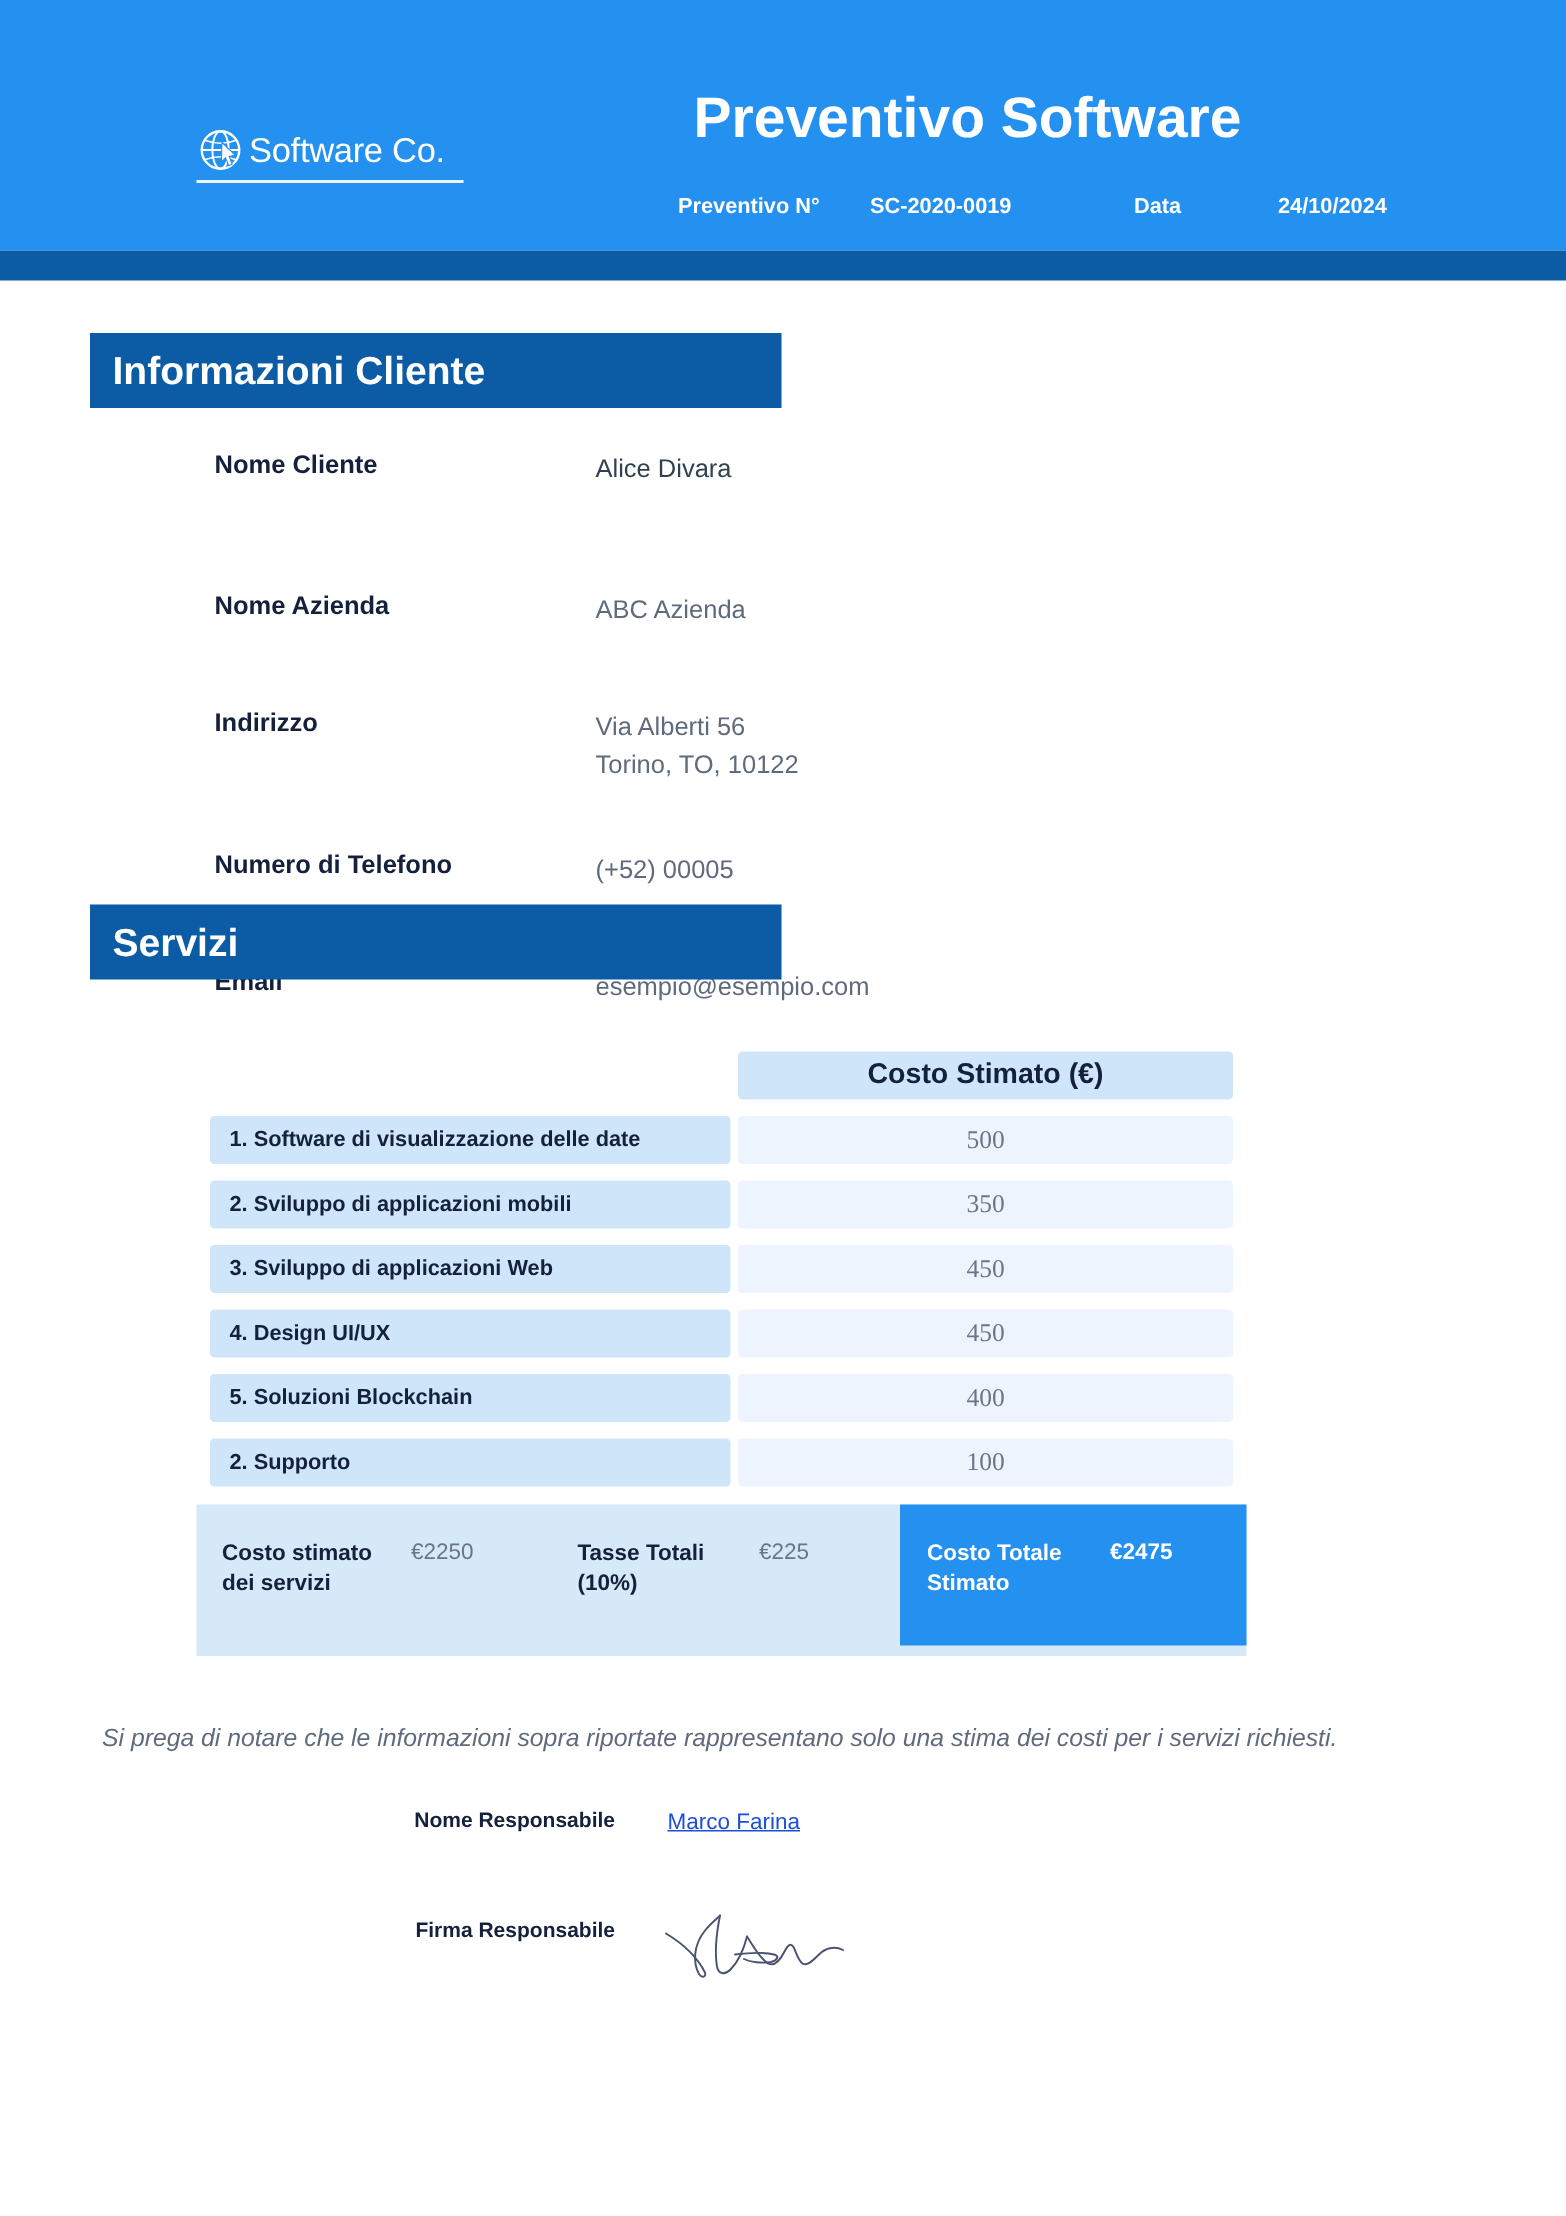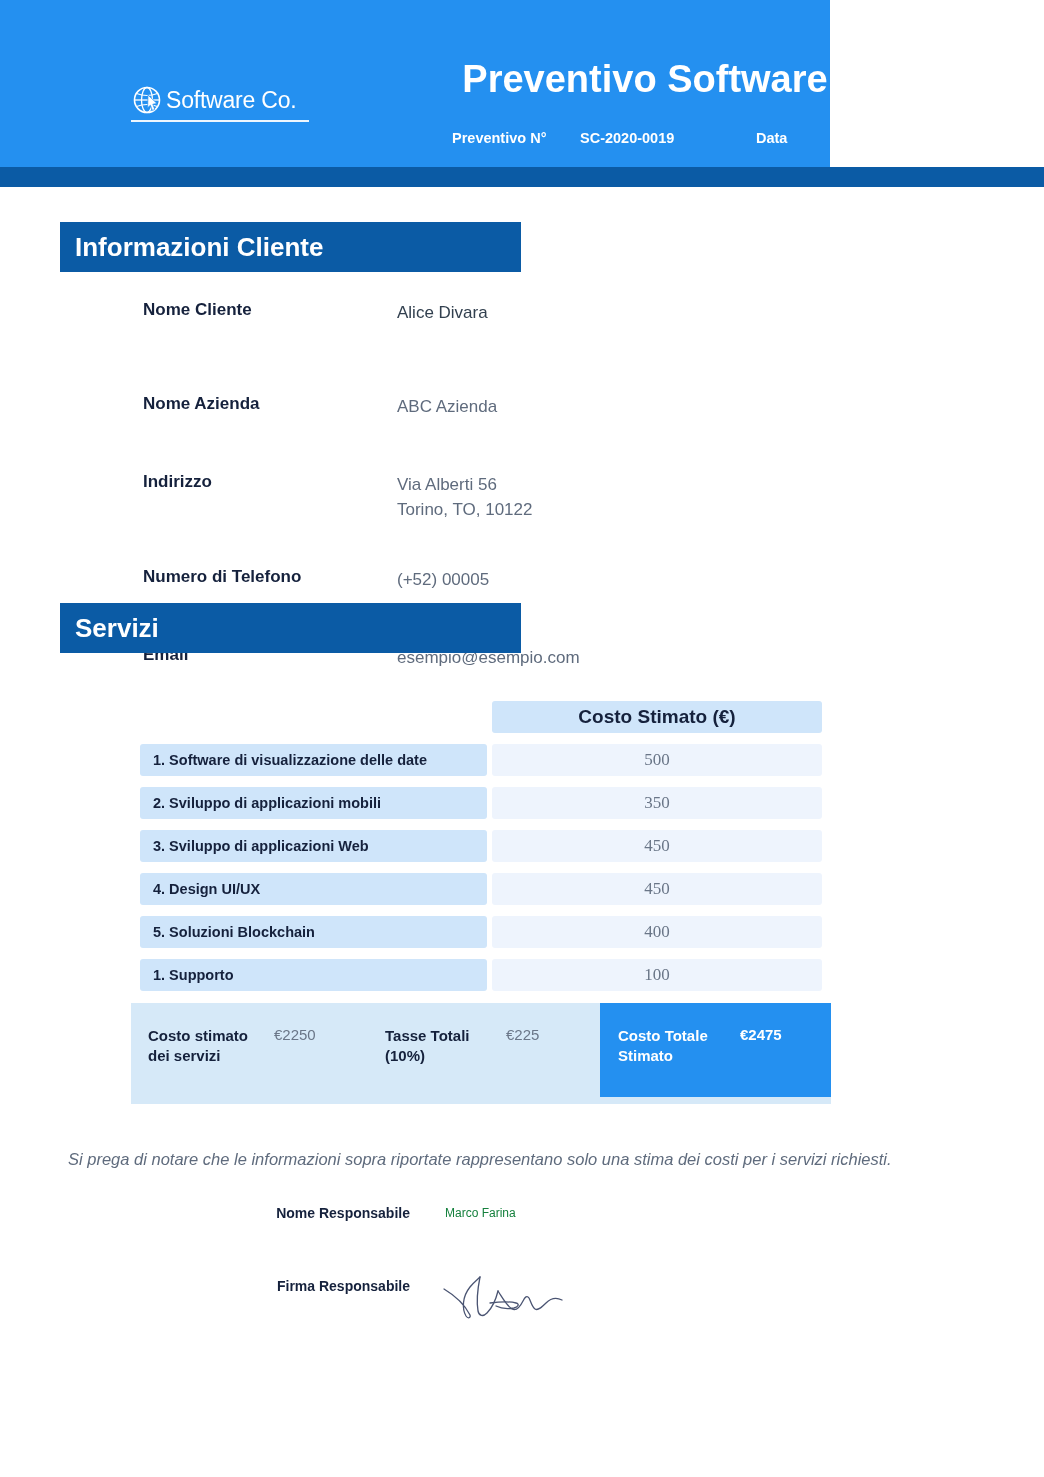--- a/index.html
+++ b/index.html
@@ -14,21 +14,21 @@
     font-family: "Liberation Sans", sans-serif;
     color: #1b2a4a;
     position: relative;
     overflow: hidden;
   }
 
   
   .header {
     position: absolute;
     left: 0; top: 0;
-    width: 830px;
+    width: 1044px;
     height: 167px;
     background: #2490f0;
   }
   .header-stripe {
     position: absolute;
     left: 0; top: 167px;
     width: 1044px;
     height: 20px;
     background: #0b5ba5;
   }
@@ -297,23 +297,24 @@
     text-align: right;
     font-size: 14px;
     font-weight: bold;
     color: #15213c;
     white-space: nowrap;
   }
   .sign-value {
     position: absolute;
     left: 305px;
     top: 1px;
-    font-size: 12px;
-    color: #15803d;
-    white-space: nowrap;
+    font-size: 15px;
+    color: #1d4ed8;
+    white-space: nowrap;
+    text-decoration: underline;
   }
   .row-resp { top: 0px; }
   .row-firma { top: 73px; }
   .signature-mark {
     position: absolute;
     left: 300px;
     top: 62px;
     width: 130px;
     height: 60px;
   }
@@ -391,21 +392,21 @@
   </div>
   <div class="svc-row" style="top:172px">
     <div class="svc-name">4. Design UI/UX</div>
     <div class="svc-cost">450</div>
   </div>
   <div class="svc-row" style="top:215px">
     <div class="svc-name">5. Soluzioni Blockchain</div>
     <div class="svc-cost">400</div>
   </div>
   <div class="svc-row" style="top:258px">
-    <div class="svc-name">1. Supporto</div>
+    <div class="svc-name">2. Supporto</div>
     <div class="svc-cost">100</div>
   </div>
 </div>
 
 <div class="totals">
   <div class="tot-label tot1-label">Costo stimato dei servizi</div>
   <div class="tot-value tot1-value">€2250</div>
   <div class="tot-label tot2-label">Tasse Totali (10%)</div>
   <div class="tot-value tot2-value">€225</div>
   <div class="total-box">

